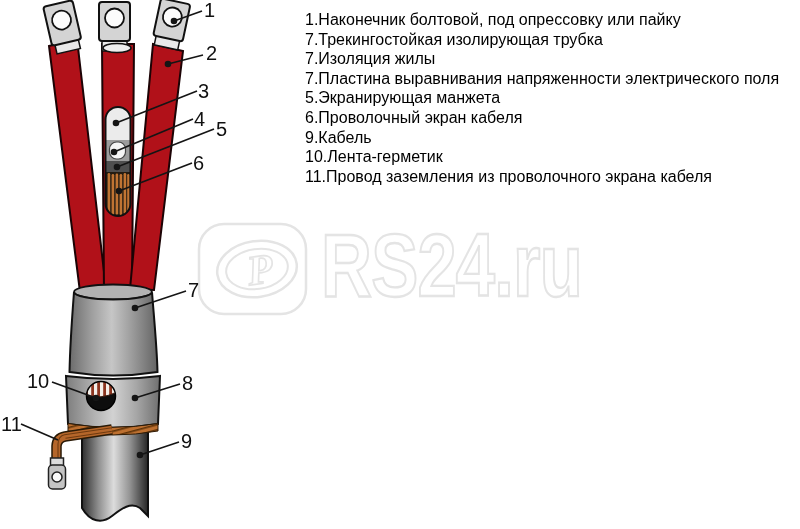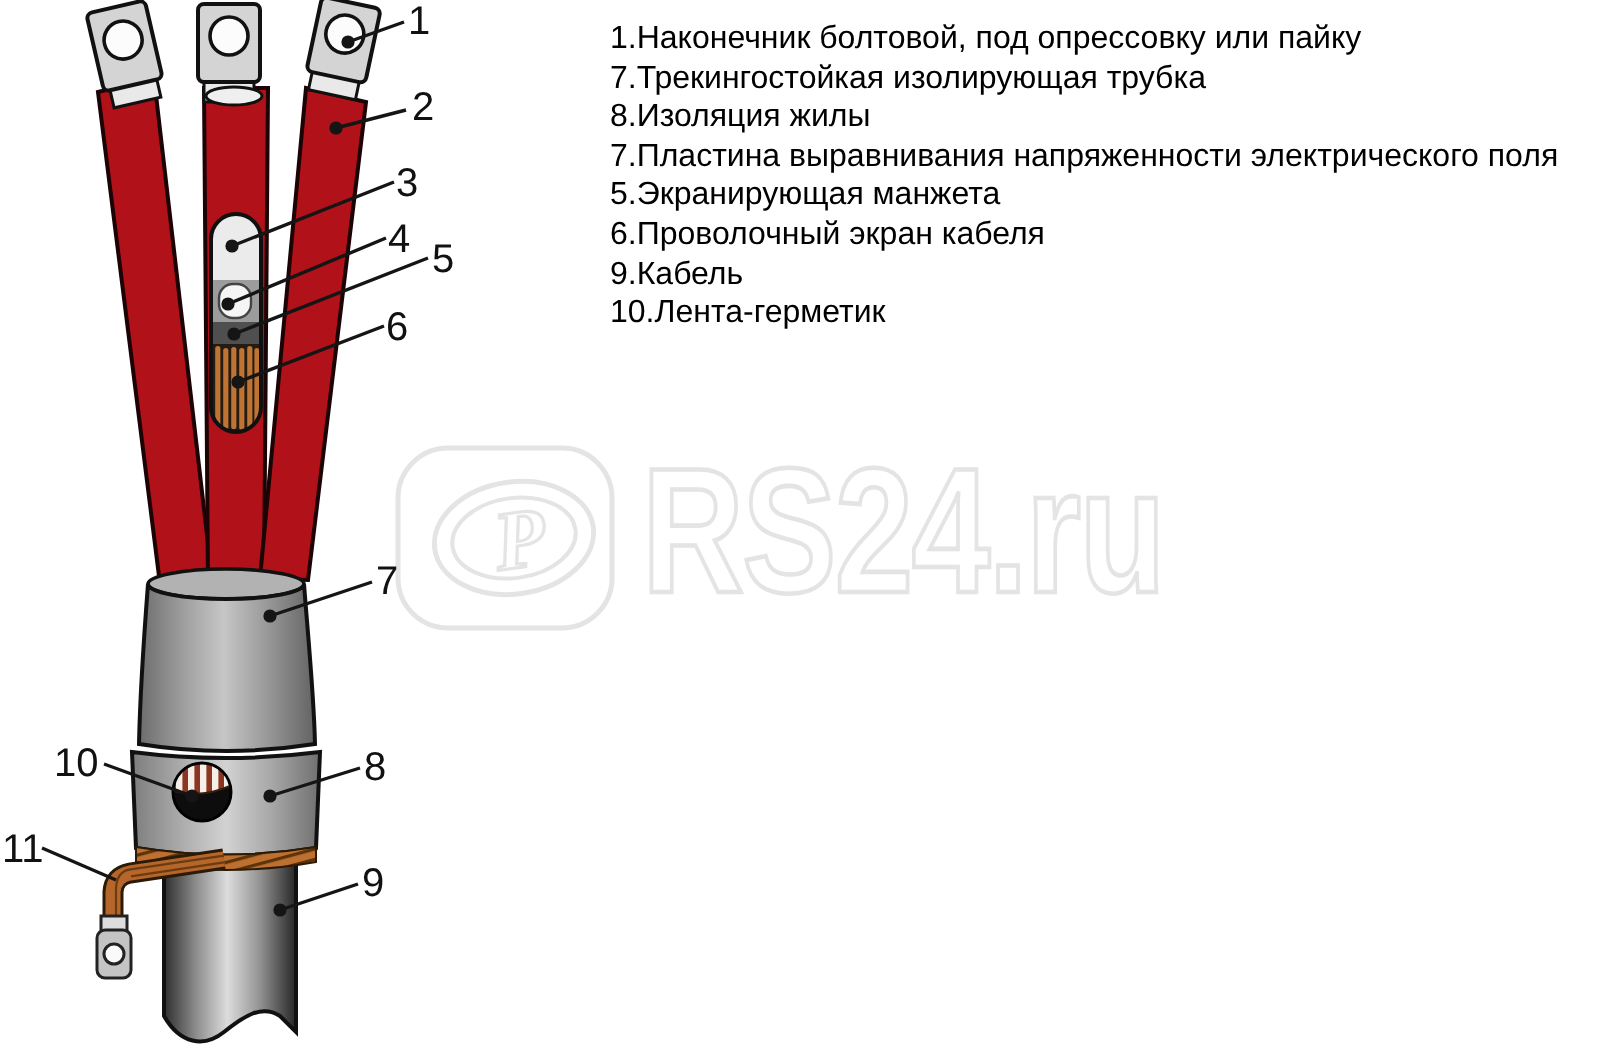--- a/index.html
+++ b/index.html
@@ -182,21 +182,22 @@
     <text class="num" x="182" y="390">8</text>
     <text class="num" x="181" y="448">9</text>
     <text class="num" x="27" y="388">10</text>
     <text class="num" x="1" y="431">11</text>
   </g>
 </svg>
 
 <div class="legend">
   <div>1.Наконечник болтовой, под опрессовку или пайку</div>
   <div>7.Трекингостойкая изолирующая трубка</div>
-  <div>8.Изоляция жилы</div>
+  <div>7.Изоляция жилы</div>
   <div>7.Пластина выравнивания напряженности электрического поля</div>
   <div>5.Экранирующая манжета</div>
   <div>6.Проволочный экран кабеля</div>
   <div>9.Кабель</div>
   <div>10.Лента-герметик</div>
+  <div>11.Провод заземления из проволочного экрана кабеля</div>
 </div>
 
 </div>
 
 </body></html>

